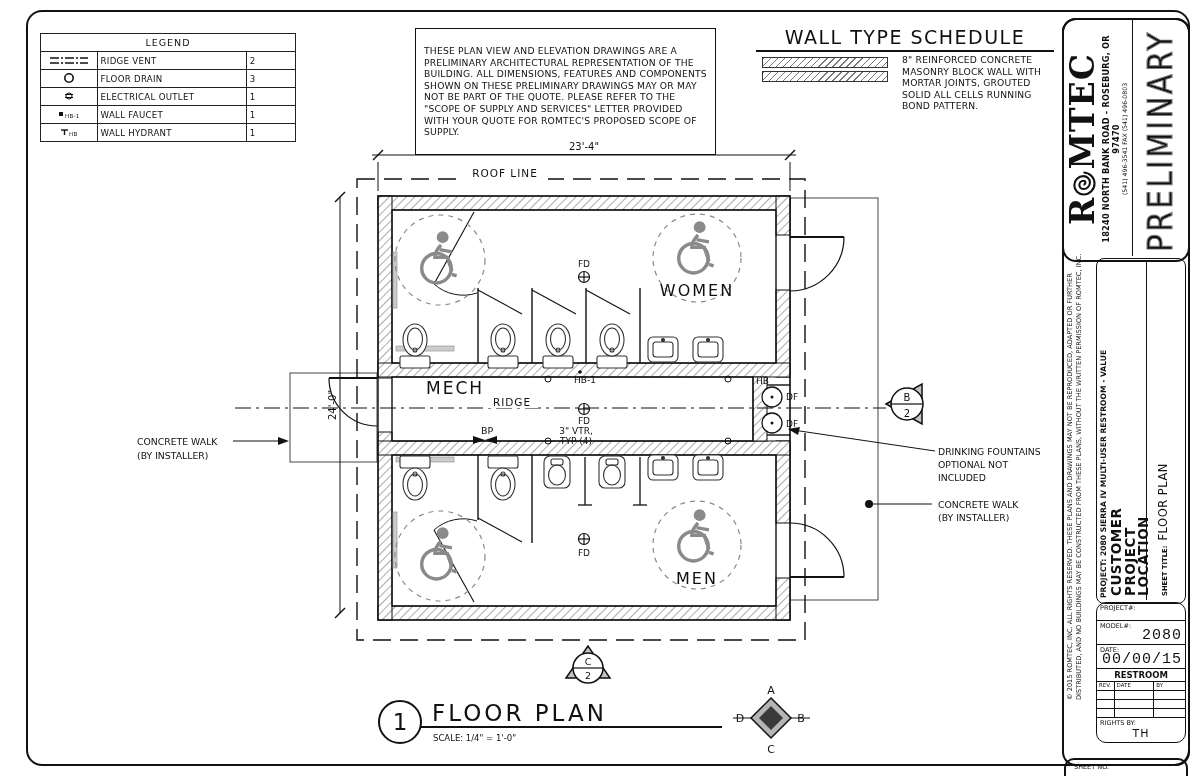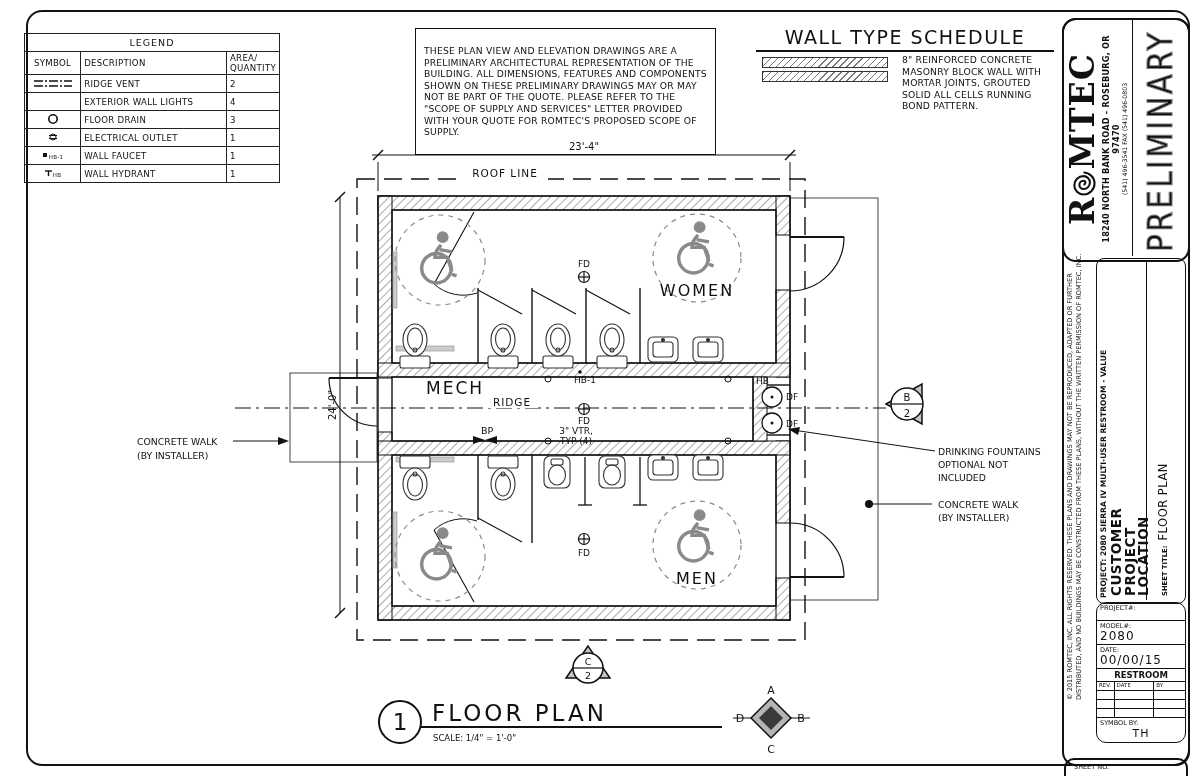--- a/index.html
+++ b/index.html
@@ -1,21 +1,21 @@
 <!DOCTYPE html>
 <html><head>
 <meta charset="utf-8">
 <style>
   html,body{margin:0;padding:0;background:#e8e8e8;}
   #sheet{position:relative;width:1200px;height:776px;background:#ffffff;
     font-family:"DejaVu Sans",sans-serif;color:#111;overflow:hidden;}
   .abs{position:absolute;}
   #border-frame{left:26px;top:10px;width:1160px;height:752px;border:2.5px solid #111;border-radius:16px;}
   
-  #legend{left:24px;top:33px;width:256px;border-collapse:collapse;font-size:8.6px;letter-spacing:.3px;}
+  #legend{left:40px;top:33px;width:256px;border-collapse:collapse;font-size:8.6px;letter-spacing:.3px;}
   #legend td,#legend th{border:1px solid #222;padding:1px 3px;height:15px;font-weight:normal;text-align:left;vertical-align:middle;}
   #legend .ttl{text-align:center;font-size:9.5px;letter-spacing:1px;}
   #legend .sym{width:50px;text-align:center;}
   #legend .dsc{width:146px;}
   #legend .qty{width:44px;}
   .symlabel{font-size:5.5px;vertical-align:middle;}
   
   #notes{left:415px;top:28px;width:283px;border:1.6px solid #111;padding:16px 8px;
     font-size:9.2px;line-height:11.6px;letter-spacing:.2px;}
   
@@ -39,21 +39,21 @@
   #tb-copy{left:1066px;top:700px;width:442px;height:26px;font-size:6.6px;line-height:9px;white-space:nowrap;}
   #tb-project-box{left:1096px;top:258px;width:88px;height:344px;border:1.8px solid #111;border-radius:8px;}
   #tb-proj-div{left:1146px;top:260px;width:0;height:340px;border-left:1.3px solid #111;}
   #tb-projline{left:1099px;top:598px;width:336px;height:12px;font-size:7.6px;font-weight:bold;white-space:nowrap;}
   #tb-customer{left:1110px;top:596px;width:332px;height:38px;font-size:13.5px;font-weight:bold;line-height:13.5px;letter-spacing:.5px;}
   #tb-sheettitle{left:1152px;top:596px;width:332px;height:28px;white-space:nowrap;}
   #tb-sheettitle .lbl{font-size:6.8px;font-weight:bold;}
   #tb-sheettitle .val{font-size:11.5px;letter-spacing:.5px;}
   #tb-fields{left:1096px;top:602px;width:88px;border:1.8px solid #111;border-radius:10px;font-size:6.5px;}
   .fld{border-bottom:1px solid #111;position:relative;padding:1px 3px;box-sizing:border-box;}
-  .fld .big{display:block;text-align:left;font-size:12px;letter-spacing:1px;line-height:12px;}
+  .fld .big{display:block;text-align:right;font-size:15px;letter-spacing:1px;line-height:12px;font-family:Liberation Mono, monospace;}
   #rev-title{text-align:center;font-weight:bold;font-size:8.5px;padding:1px 0;border-bottom:1px solid #111;}
   #rev-head,.rev-row{display:flex;border-bottom:1px solid #111;}
   #rev-head div,.rev-row div{border-right:1px solid #111;box-sizing:border-box;height:8px;font-size:5.5px;padding-left:2px;}
   #rev-head div:last-child,.rev-row div:last-child{border-right:none;}
   .c-rev{width:20%}.c-date{width:45%}.c-by{width:35%}
   #drawnby{padding:1px 3px 2px;position:relative;}
   #drawnby .big{display:block;text-align:center;font-size:11px;letter-spacing:1px;}
   #tb-sheetno{left:1064px;top:714px;width:120px;height:46px;border:2px solid #111;border-radius:10px;margin-top:44px;}
   #tb-sheetno .lbl{position:absolute;left:8px;top:3px;font-size:6.5px;}
   #tb-sheetno .num{position:absolute;left:0;right:0;top:14px;text-align:center;font-size:24px;}
@@ -64,39 +64,26 @@
 
 <div id="sheet">
   <div id="border-frame" class="abs"></div>
 
   <table id="legend" class="abs">
     <tbody>
         <tr>
           <th class="ttl" colspan="3">LEGEND</th>
         </tr>
     <tr>
-      <th class="sym">SYMBOL</th>
-      <th class="dsc">DESCRIPTION</th>
-      <th class="qty">
-        <div>AREA/</div>
-            <div>QUANTITY</div>
-      </th>
-    </tr>
-    <tr>
       <td class="sym"><span><svg width="40" height="10">
                 <line x1="1" y1="3" x2="39" y2="3" stroke="#111" stroke-width="1.5" stroke-dasharray="9 2 2 2"></line>
                 <line x1="1" y1="8" x2="39" y2="8" stroke="#111" stroke-width="1.5" stroke-dasharray="9 2 2 2"></line>
               </svg></span></td>
       <td class="dsc">RIDGE VENT</td>
       <td class="qty">2</td>
-    </tr>
-    <tr>
-      <td class="sym"></td>
-      <td class="dsc">EXTERIOR WALL LIGHTS</td>
-      <td class="qty">4</td>
     </tr>
     <tr>
       <td class="sym"><span><svg width="12" height="12">
                 <circle cx="6" cy="6" r="4.2" fill="none" stroke="#111" stroke-width="1.6"></circle>
               </svg></span></td>
       <td class="dsc">FLOOR DRAIN</td>
       <td class="qty">3</td>
     </tr>
     <tr>
       <td class="sym"><span><svg width="12" height="12">
@@ -441,21 +428,21 @@
         <div class="c-rev"></div>
         <div class="c-date"></div>
         <div class="c-by"></div>
       </div>
     <div class="rev-row">
         <div class="c-rev"></div>
         <div class="c-date"></div>
         <div class="c-by"></div>
       </div>
     <div id="drawnby">
-      <span>SYMBOL BY:</span>
+      <span>RIGHTS BY:</span>
       <span class="big">TH</span>
     </div>
   </div>
 
   <div id="tb-sheetno" class="abs">
     <span class="lbl">SHEET NO.</span>
     <span class="num">1</span>
   </div>
 </div>
 

